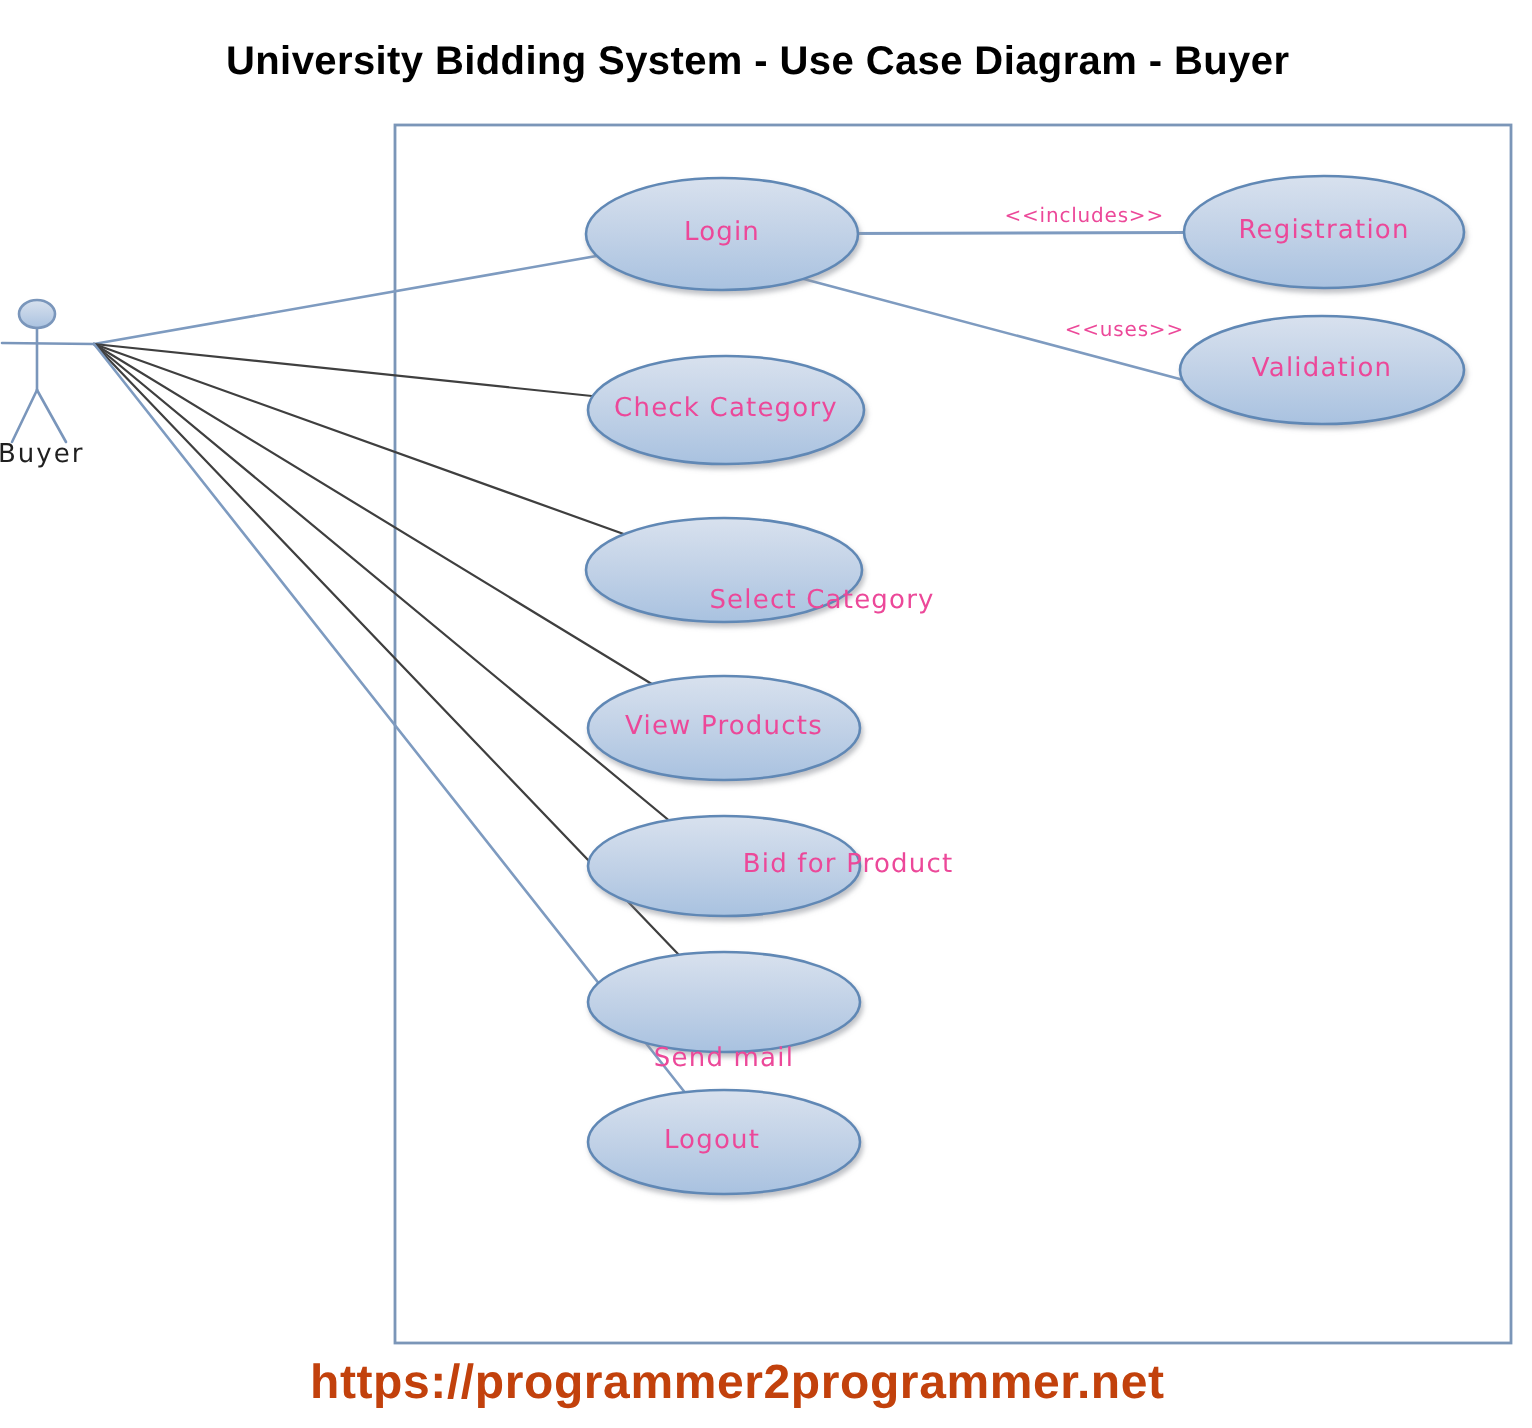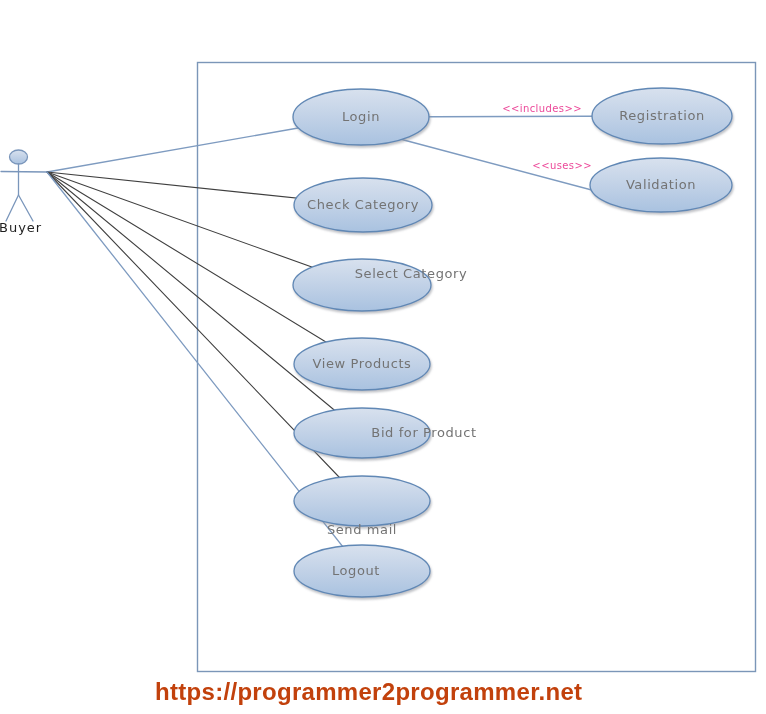--- a/index.html
+++ b/index.html
@@ -9,21 +9,21 @@
   }
   .stage svg{position:absolute;left:0;top:0;}
   .title{
     position:absolute;left:113px;top:20px;width:560px;
     font-family:"Liberation Sans",sans-serif;
     font-size:20px;font-weight:bold;color:#000000;letter-spacing:0.2px;
     white-space:nowrap;
   }
   .uc-label{
     position:absolute;text-align:center;font-size:13px;line-height:16px;
-    color:#737373;letter-spacing:0.6px;white-space:nowrap;
+    color:#ec4899;letter-spacing:0.6px;white-space:nowrap;
   }
   .stereo{
     position:absolute;text-align:right;font-size:10px;line-height:16px;
     color:#ec4899;letter-spacing:0.4px;white-space:nowrap;
   }
   .actor-label{
     position:absolute;text-align:center;font-size:13px;line-height:14px;
     color:#1f1f1f;letter-spacing:1px;
   }
   .footer{
@@ -31,20 +31,21 @@
     font-family:"Liberation Sans",sans-serif;
     font-size:24px;font-weight:bold;color:#c2410c;letter-spacing:0.3px;
     text-decoration:none;cursor:pointer;white-space:nowrap;
   }
 </style>
 </head>
 <body>
 
 <div class="stage">
 
+  <div class="title">University Bidding System - Use Case Diagram - Buyer</div>
 
   <svg width="766" height="714" viewBox="0 0 766 714">
     <defs>
       <linearGradient id="ucFill" x1="0" y1="0" x2="0" y2="1">
         <stop offset="0" stop-color="#d8e1ee"></stop>
         <stop offset="0.55" stop-color="#bfd0e6"></stop>
         <stop offset="1" stop-color="#a9c2e0"></stop>
       </linearGradient>
       <filter id="softShadow" x="-20%" y="-20%" width="140%" height="150%">
         <feDropShadow dx="1" dy="2" stdDeviation="1.2" flood-color="#8a8f97" flood-opacity="0.55"></feDropShadow>
@@ -82,21 +83,21 @@
       <ellipse cx="18.5" cy="157" rx="9" ry="7" fill="url(#ucFill)"></ellipse>
       <line x1="18.5" y1="164" x2="18.5" y2="195"></line>
       <line x1="1" y1="171.5" x2="47" y2="172"></line>
       <line x1="18.5" y1="195" x2="6" y2="221"></line>
       <line x1="18.5" y1="195" x2="33" y2="221"></line>
     </g>
   </svg>
 
   <span class="uc-label" style="left:293px;top:109px;width:136px;">Login</span>
   <span class="uc-label" style="left:294px;top:197px;width:138px;">Check Category</span>
-  <span class="uc-label" style="left:293px;top:266px;width:148px;padding-left:44px;">Select Category</span>
+  <span class="uc-label" style="left:293px;top:293px;width:148px;padding-left:44px;">Select Category</span>
   <span class="uc-label" style="left:294px;top:356px;width:136px;">View Products</span>
   <span class="uc-label" style="left:308px;top:425px;width:136px;margin-left:48px;">Bid for Product</span>
   <span class="uc-label" style="left:294px;top:522px;width:136px;">Send mail</span>
   <span class="uc-label" style="left:294px;top:563px;width:124px;">Logout</span>
   <span class="uc-label" style="left:592px;top:108px;width:140px;">Registration</span>
   <span class="uc-label" style="left:591px;top:177px;width:140px;">Validation</span>
 
   <span class="stereo" style="left:442px;top:101px;width:140px;">&lt;&lt;includes&gt;&gt;</span>
   <span class="stereo" style="left:472px;top:158px;width:120px;">&lt;&lt;uses&gt;&gt;</span>
 

